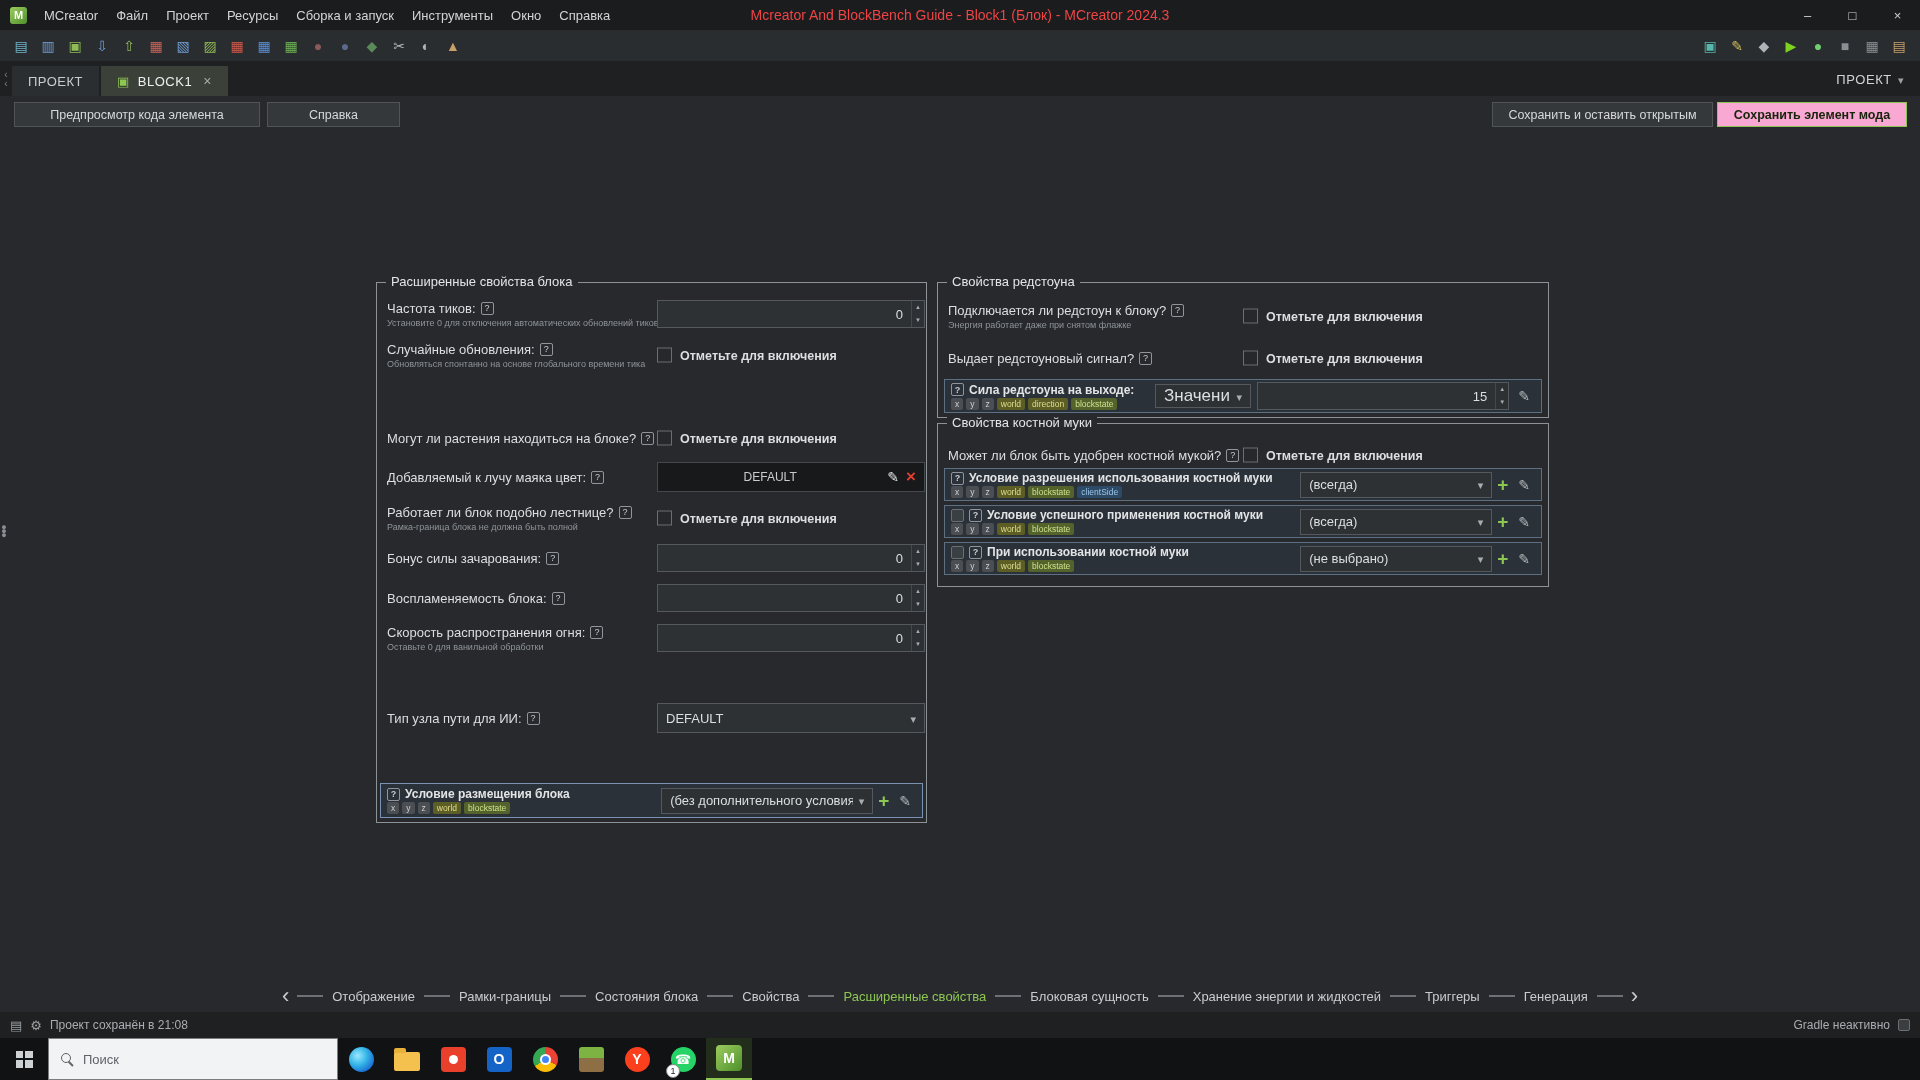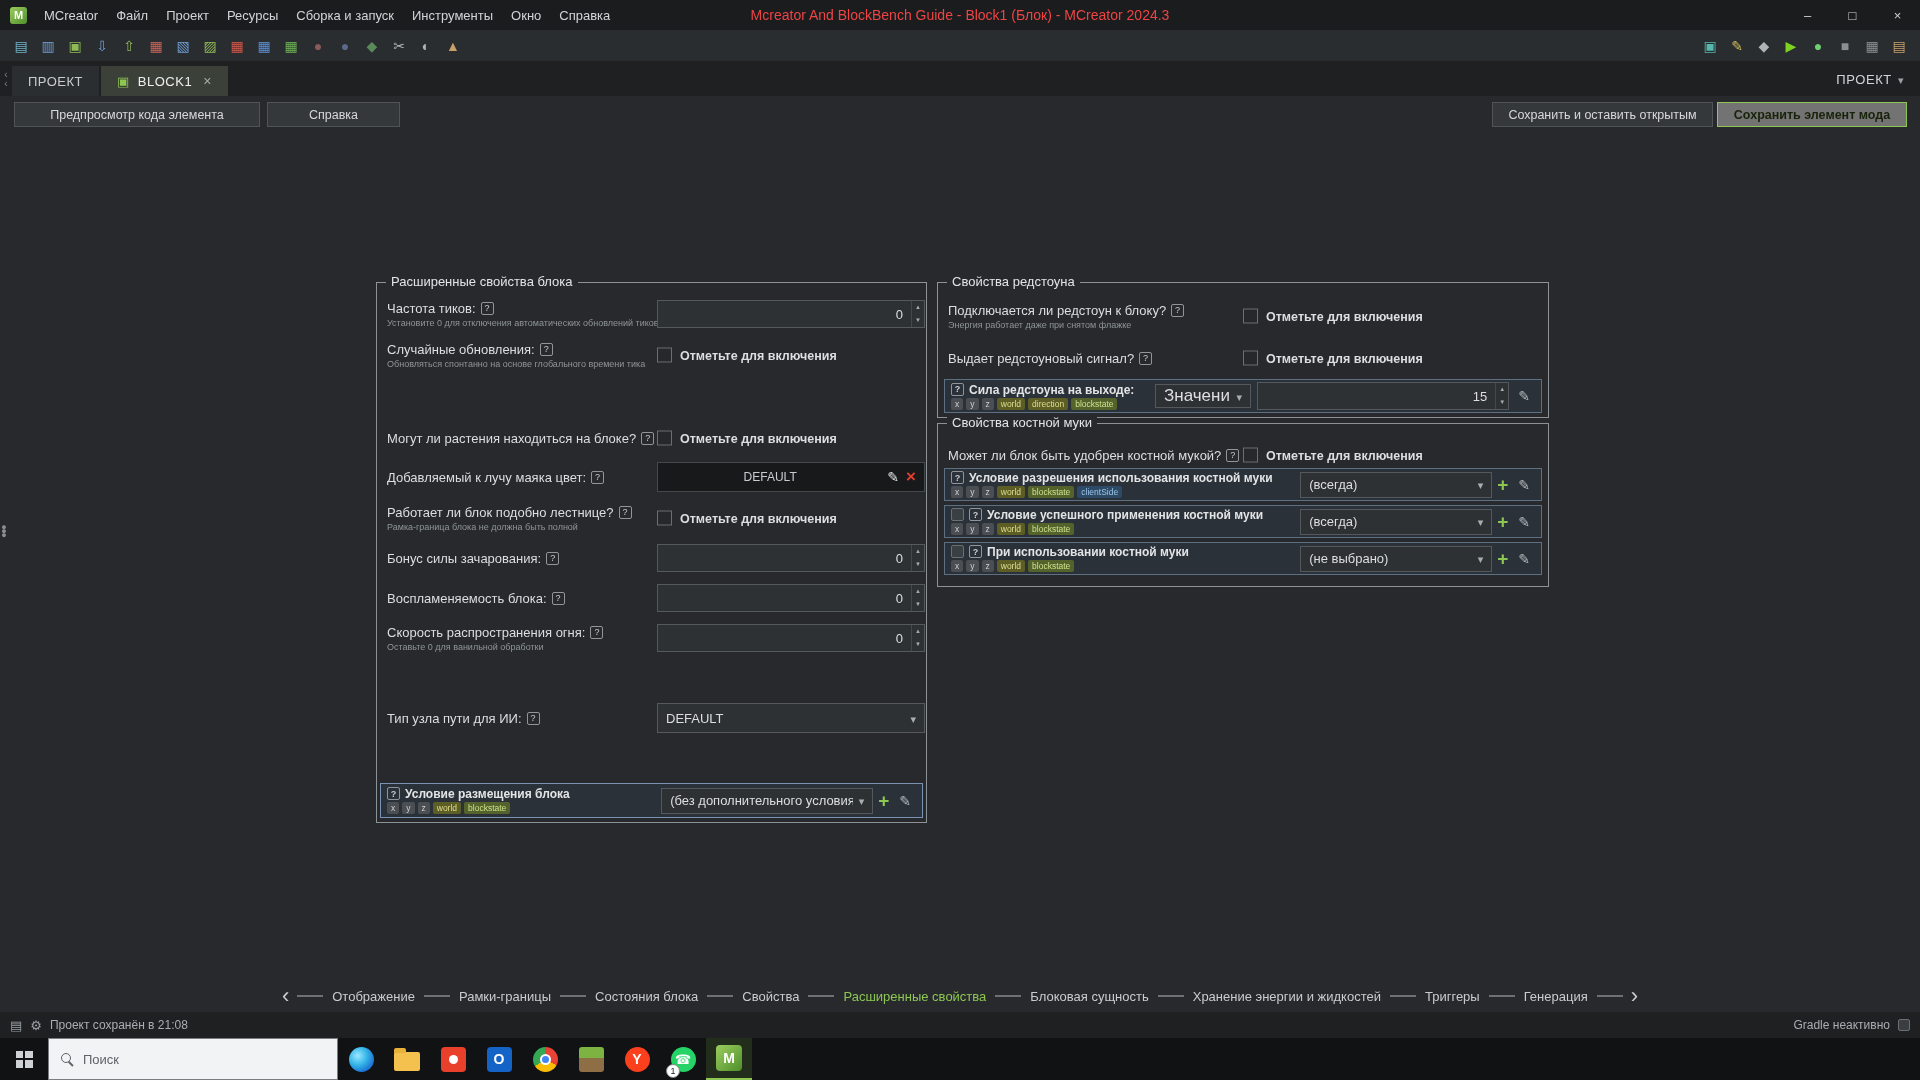--- a/index.html
+++ b/index.html
@@ -29,21 +29,21 @@
 .tab .close{margin-left:11px;color:#a5a9ad;font-size:14px}
 .console-label{margin-left:auto;align-self:center;margin-right:16px;font-size:13px;letter-spacing:.6px;color:#d2d5d8;display:flex;align-items:center;gap:6px}
 .console-label .caret::before{content:"▾";font-size:11px;color:#9aa0a4}
 
 
 .actions{position:absolute;top:102px;left:0;right:0;height:26px}
 .btn{position:absolute;height:25px;background:#35383b;border:1px solid #505456;color:#d6d8da;font-size:12.5px;display:flex;align-items:center;justify-content:center;white-space:nowrap}
 #btn-preview{left:14px;width:246px}
 #btn-help{left:267px;width:133px}
 #btn-save-open{right:207px;width:221px}
-#btn-save{right:13px;width:190px;background:#737373;border-color:#8dc653;color:#17230a;font-weight:bold}
+#btn-save{right:13px;width:190px;background:#f9a8d4;border-color:#8dc653;color:#17230a;font-weight:bold}
 
 
 .splitter{position:absolute;left:1px;top:525px;width:6px;color:#8a8f93;font-size:9px;line-height:4px;text-align:center}
 
 
 .panel{position:absolute;border:1px solid #8d9296}
 .panel .legend{position:absolute;top:-9px;left:9px;background:#27292c;padding:0 5px;font-size:13px;color:#e2e4e6;white-space:nowrap}
 #panel-advanced{left:376px;top:282px;width:551px;height:541px}
 #panel-redstone{left:937px;top:282px;width:612px;height:136px}
 #panel-bonemeal{left:937px;top:423px;width:612px;height:164px}
@@ -90,21 +90,21 @@
 .plus{color:#8dc653;margin:0 5px;flex:none}
 
 .proc{position:absolute;border:1px solid #5d7083;background:#2b3138;display:flex;align-items:center;padding:0 6px}
 #ar13{top:500px;height:35px;left:3px;right:3px;border-color:#7a93b4}
 #rproc{top:96px;height:34px;left:6px;right:6px}
 #bp1{top:44px;height:33px;left:6px;right:6px}
 #bp2{top:81px;height:33px;left:6px;right:6px}
 #bp3{top:118px;height:33px;left:6px;right:6px}
 .proc .info{flex:1;display:flex;flex-direction:column;justify-content:center;gap:1px;min-width:0}
 .proc .info.iw196{flex:none;width:198px}
-.proc .pl{font-size:12px;font-weight:bold;color:#e2e4e6;display:flex;align-items:flex-start;gap:5px;white-space:nowrap;overflow:hidden}
+.proc .pl{font-size:12px;font-weight:bold;color:#e2e4e6;display:flex;align-items:center;gap:5px;white-space:nowrap;overflow:hidden}
 .proc .tags{display:flex;gap:3px}
 .tag{font-size:8.5px;line-height:12px;padding:0 4px;border-radius:2px;white-space:nowrap}
 .tag.g{background:#4b4f53;color:#cdd0d3}
 .tag.o{background:#5d5d26;color:#dede8c}
 .tag.gr{background:#53632b;color:#cde08c}
 .tag.b{background:#2d4a66;color:#9cc6ea}
 .proc .dd{height:26px;flex:none}
 .dd.w212{width:212px}
 .dd.w191{width:192px}
 .dd.ddsm{width:96px;height:24px;font-size:17px;margin:0 6px}

